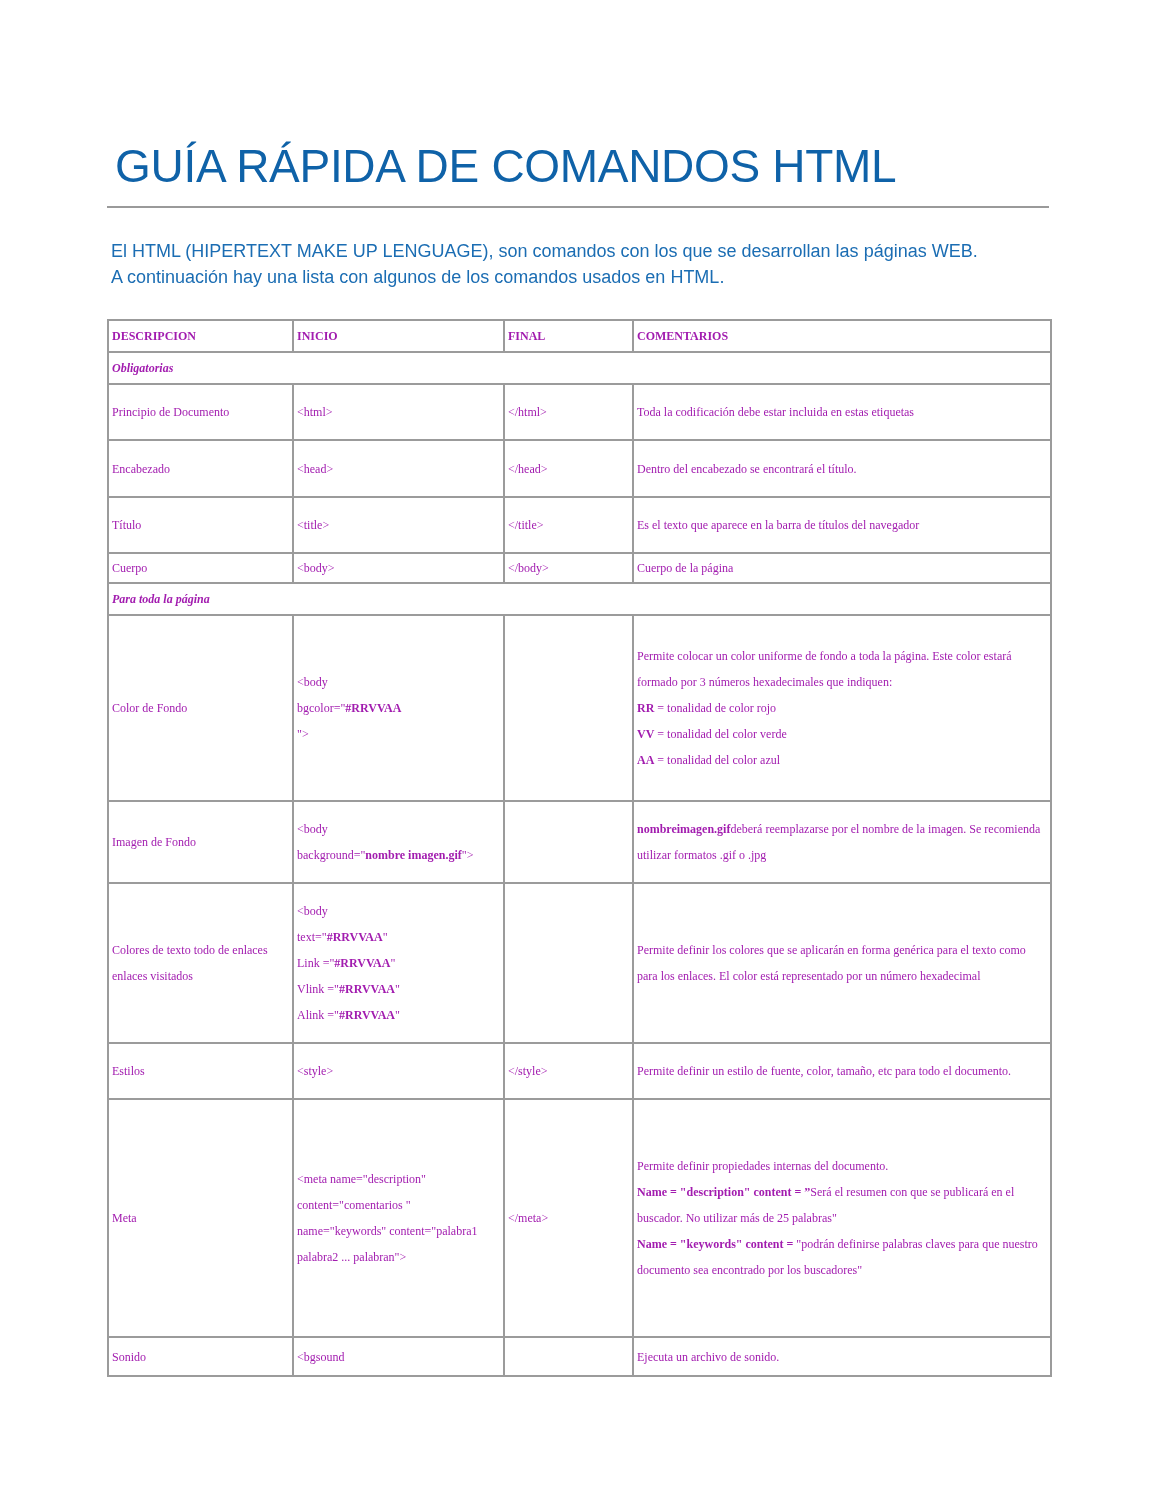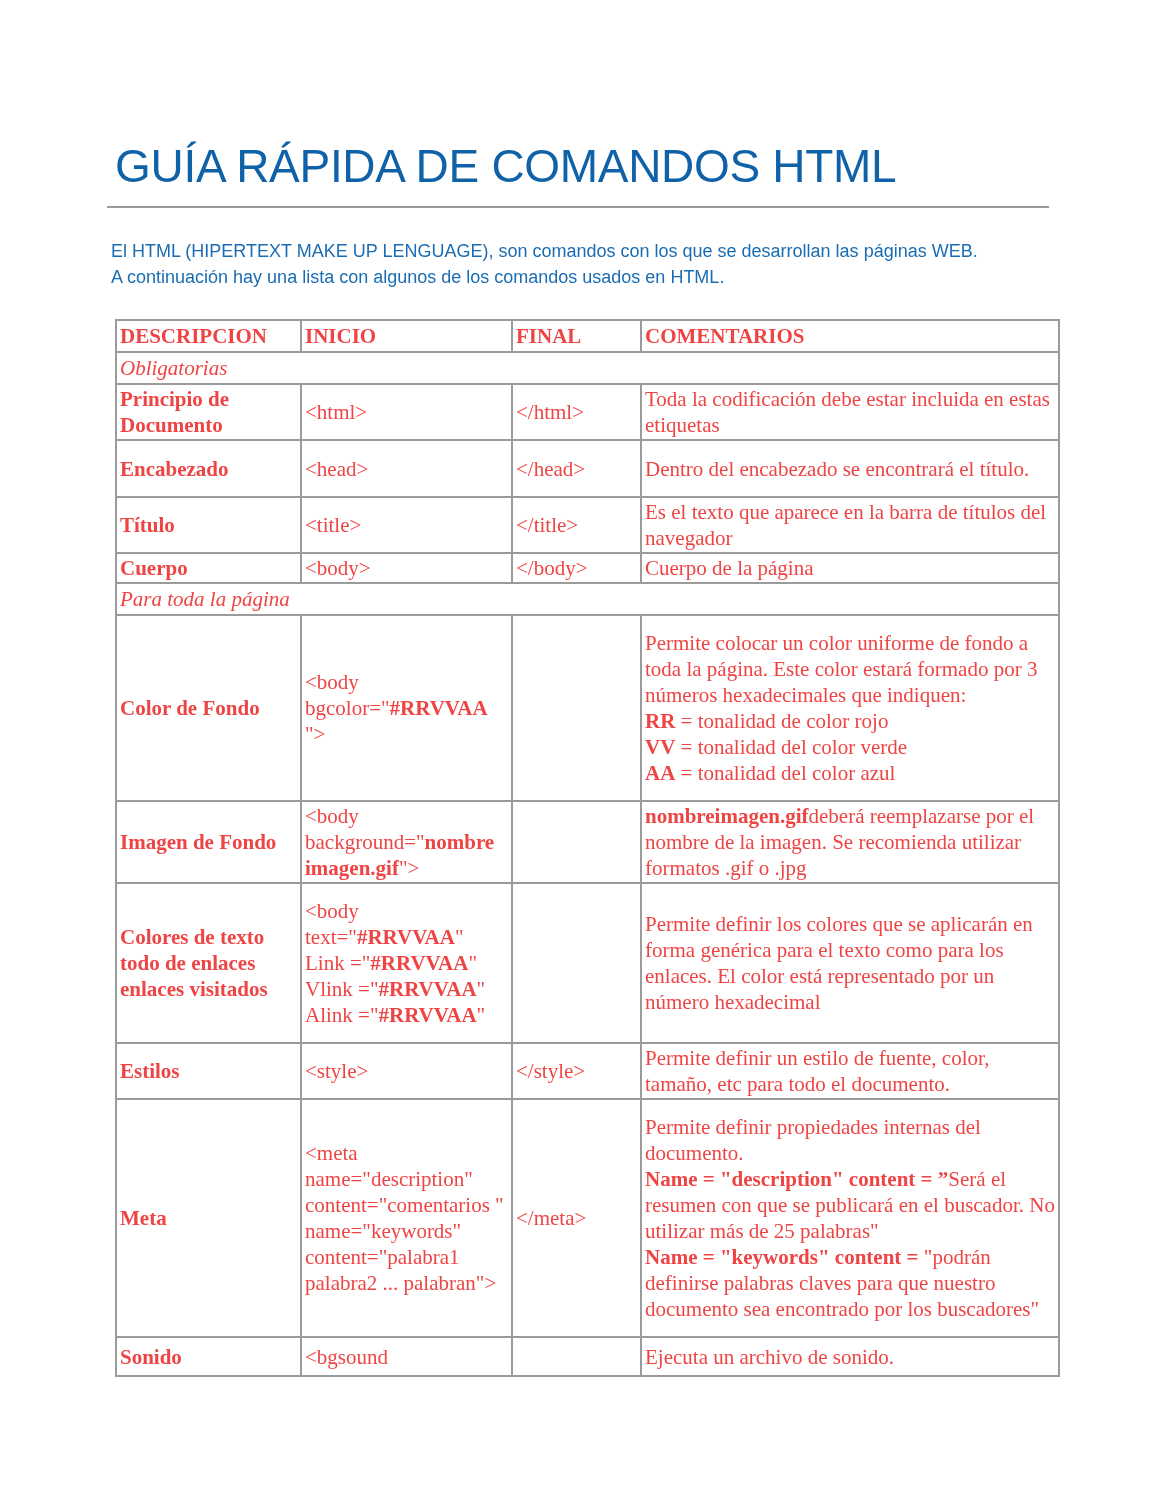--- a/index.html
+++ b/index.html
@@ -48,52 +48,52 @@
       font-family: "Liberation Sans", sans-serif;
       font-size: 18px;
       line-height: 26px;
       color: #1b6db3;
     }
     .intro p { margin: 0; }
     .intro .line1 { padding-left: 6px; text-indent: -6px; }
 
     table.cmd-table {
       position: absolute;
-      left: 8px;
+      left: 0;
       top: 319px;
       width: 943px;
       border-collapse: collapse;
       font-family: "Liberation Serif", serif;
-      font-size: 21px;
+      font-size: 12px;
       line-height: 26px;
-      color: #ef4444;
+      color: #a21caf;
       table-layout: fixed;
     }
     table.cmd-table td, table.cmd-table th {
       border: 2px solid #9b9b9b;
       padding: 0 2px 0 3px;
       vertical-align: middle;
       text-align: left;
       word-wrap: break-word;
     }
     table.cmd-table th {
       font-weight: bold;
       height: 30px;
     }
     col.c1 { width: 185px; }
     col.c2 { width: 211px; }
     col.c3 { width: 129px; }
     col.c4 { width: 418px; }
 
     td.section {
       font-style: italic;
-      font-weight: normal;
+      font-weight: bold;
       height: 30px;
     }
-    td.desc { font-weight: bold; border-radius: 25px; }
+    td.desc { font-weight: normal; border-radius: 25px; }
     td.top { vertical-align: top; }
     .b { font-weight: bold; }
     .row-h1 { height: 56px; }
     .row-h2 { height: 57px; }
     .row-h3 { height: 56px; }
     .row-h4 { height: 30px; padding-left: 36px; }
     .row-color { height: 186px; }
     .row-img { height: 82px; }
     .row-colors { height: 160px; }
     .row-style { height: 56px; }

